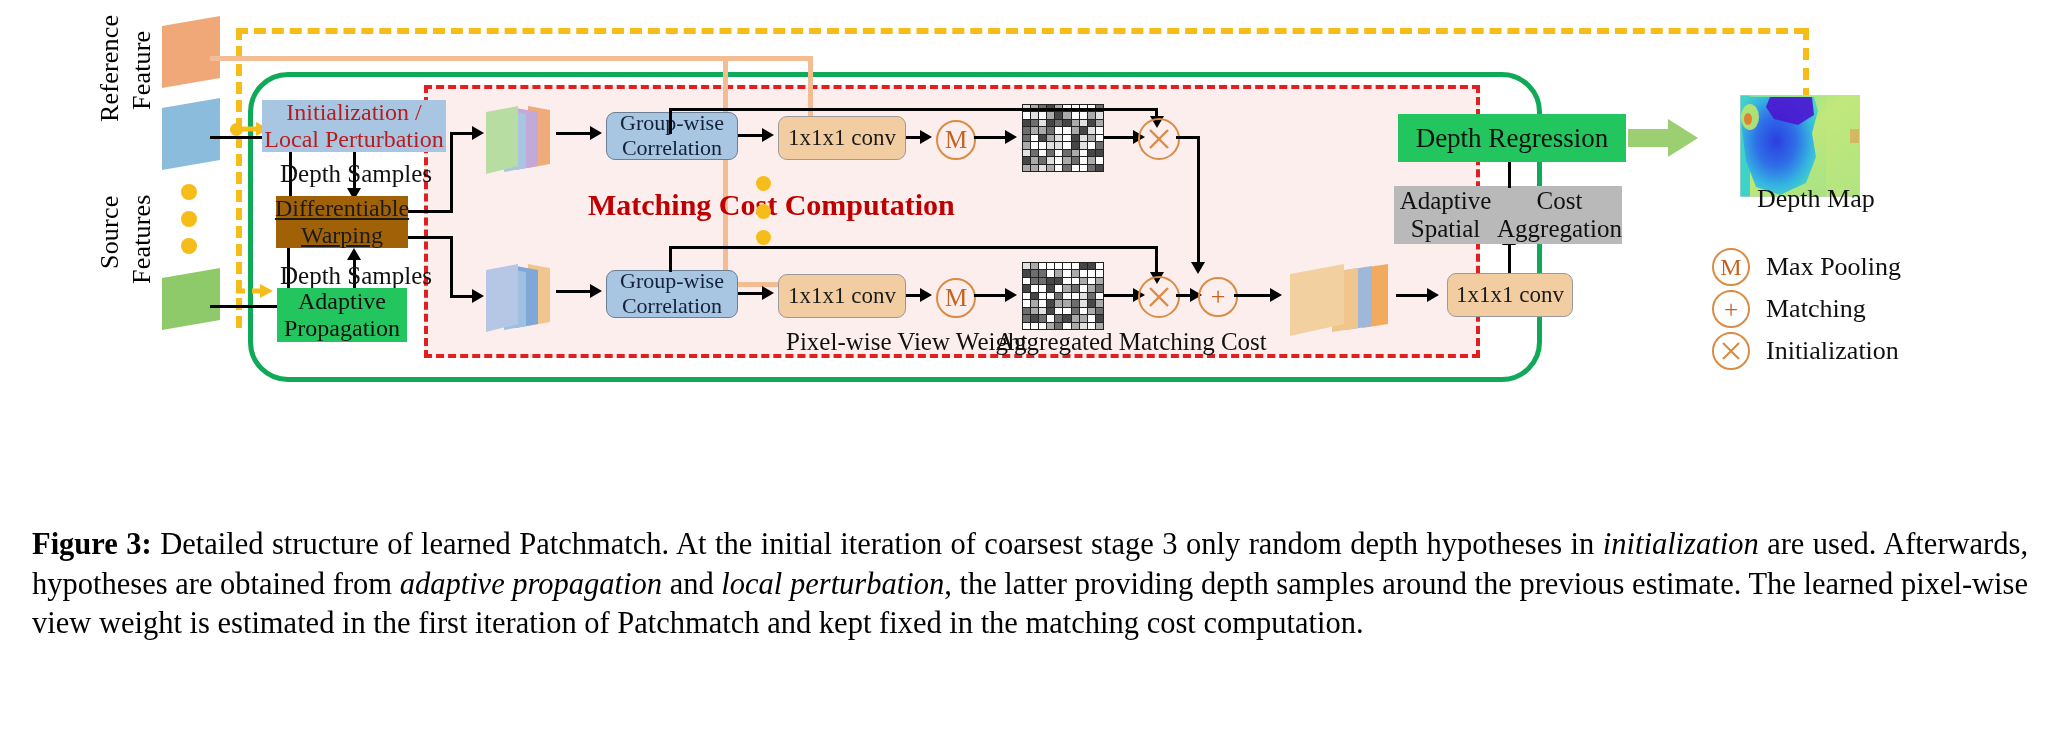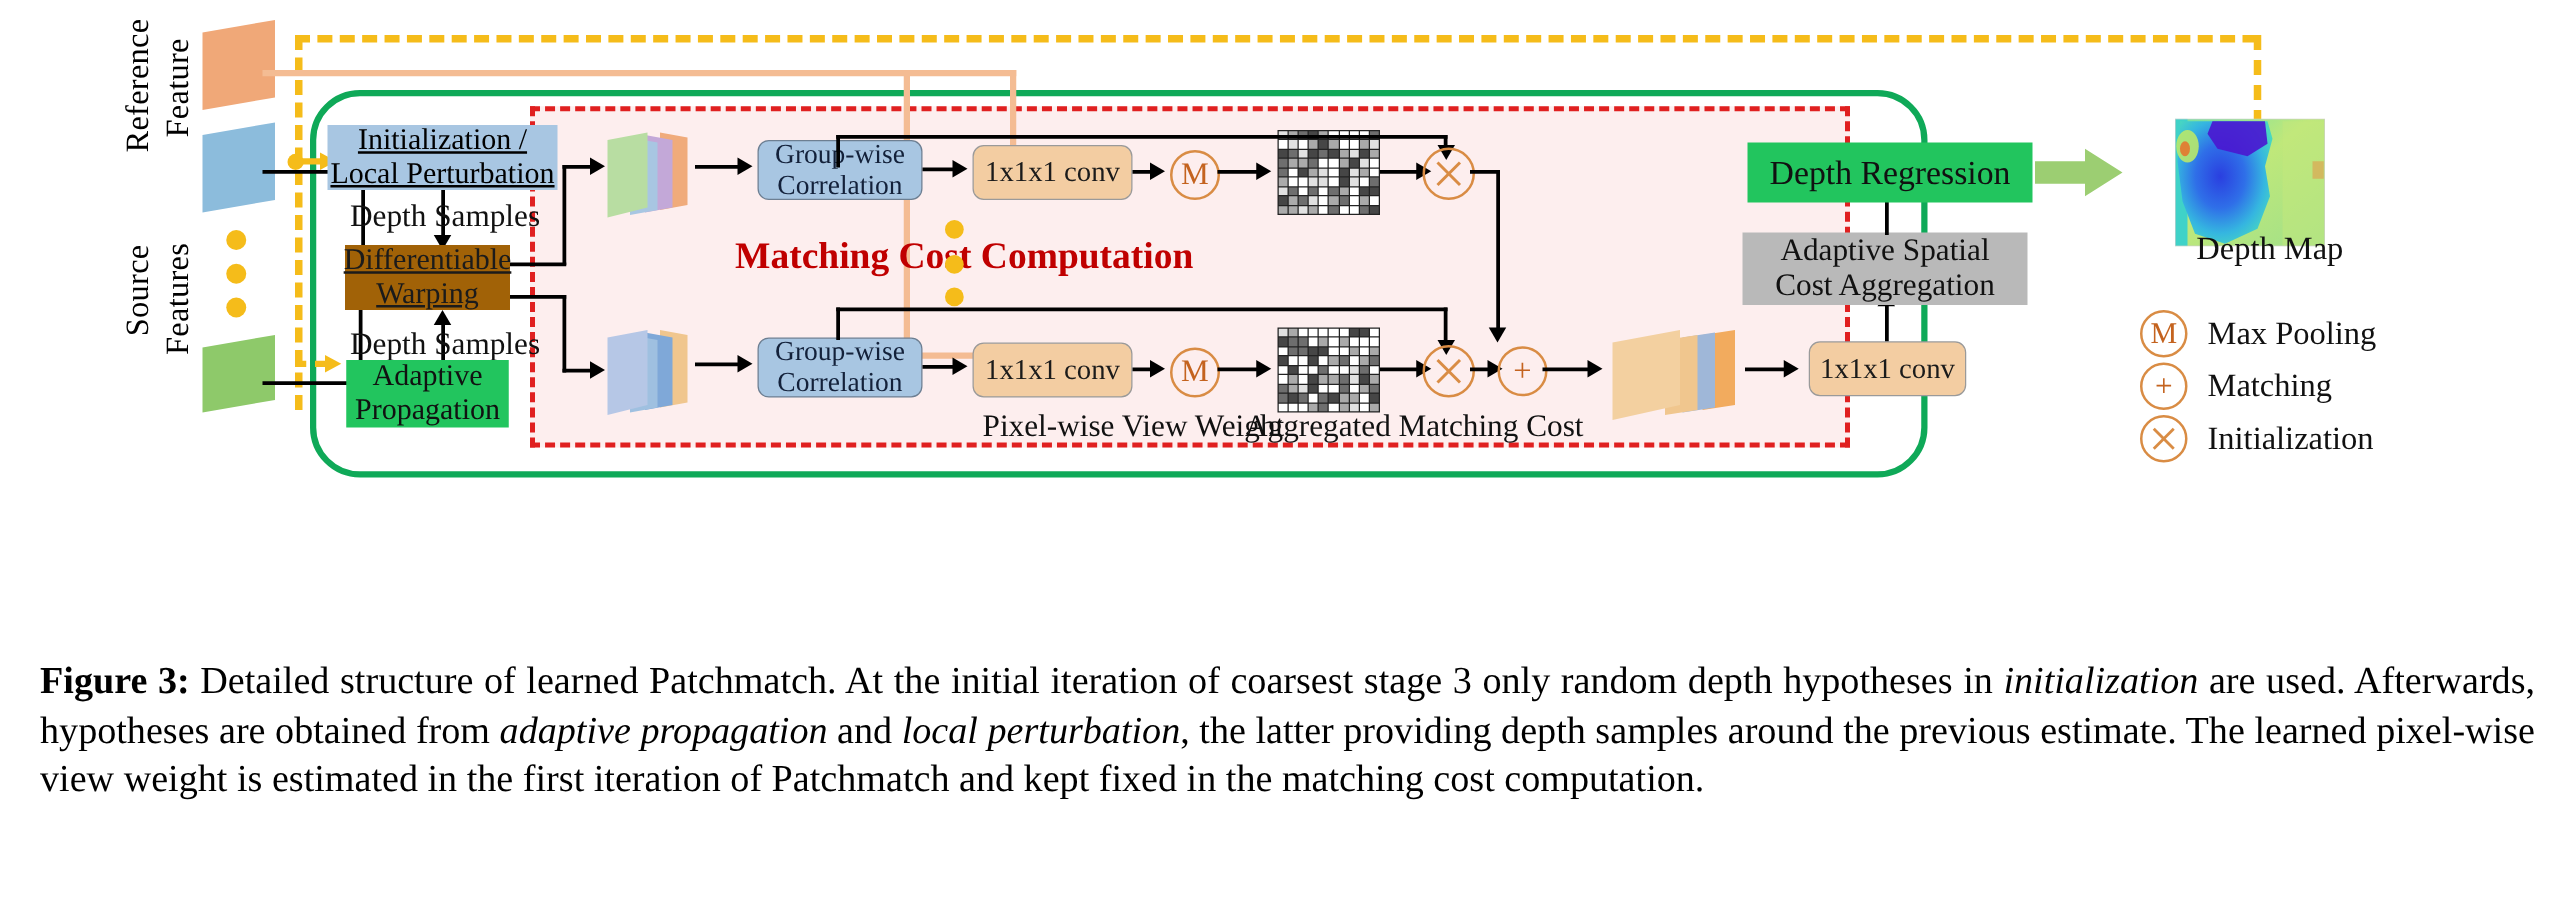--- a/index.html
+++ b/index.html
@@ -6,21 +6,21 @@
   body{width:2058px;height:732px;font-family:"Liberation Serif",serif;color:#000;overflow:hidden;}
   #root{position:relative;width:2058px;height:732px;}
   .abs{position:absolute;}
 
   
   .box{
     position:absolute;display:flex;align-items:center;justify-content:center;
     text-align:center;line-height:1.12;font-family:"Liberation Serif",serif;
     color:#111;box-sizing:border-box;
   }
-  .blue-box{background:#a8c6e2;color:#000000;text-decoration:underline;}
+  .blue-box{background:#a8c6e2;color:#b91c1c;}
   .orange-box{background:#a16207;color:#1b1b1b;text-decoration:underline;}
   .green-box{background:#22c55e;color:#111;}
   .gray-box{background:#b9b9b9;color:#111;}
   .conv-box{background:#f3cda2;border:1.4px solid #9a9a9a;border-radius:9px;color:#1b1b1b;}
   .corr-box{background:#a8c6e2;border:1.4px solid #6d7f92;border-radius:9px;color:#13213a;}
 
   
   .vlabel{
     position:absolute;writing-mode:vertical-rl;transform:rotate(180deg);
     text-align:center;line-height:1.05;letter-spacing:.2px;
@@ -508,21 +508,21 @@
   <div class="hline" style="left:1396px;top:294px;width:36px;"></div>
   <div class="arrow-r" style="left:1427px;top:288px;"></div>
 
   <div class="box conv-box" style="left:1447px;top:273px;width:126px;height:44px;font-size:23px;">
     <span>1x1x1 conv</span>
   </div>
 
   <div class="vline" style="left:1508px;top:243px;height:30px;"></div>
   <div class="arrow-u" style="left:1502px;top:233px;"></div>
 
-  <div class="box gray-box" style="left:1394px;top:186px;width:228px;height:58px;font-size:25px;flex-direction:column;">
+  <div class="box gray-box" style="left:1394px;top:186px;width:228px;height:58px;font-size:25px;">
     <span>Adaptive Spatial</span>
     <span>Cost  Aggregation</span>
   </div>
 
   <div class="vline" style="left:1508px;top:158px;height:30px;"></div>
   <div class="arrow-u" style="left:1502px;top:148px;"></div>
 
   <div class="box green-box" style="left:1398px;top:114px;width:228px;height:48px;font-size:27px;">
     <span>Depth Regression</span>
   </div>

